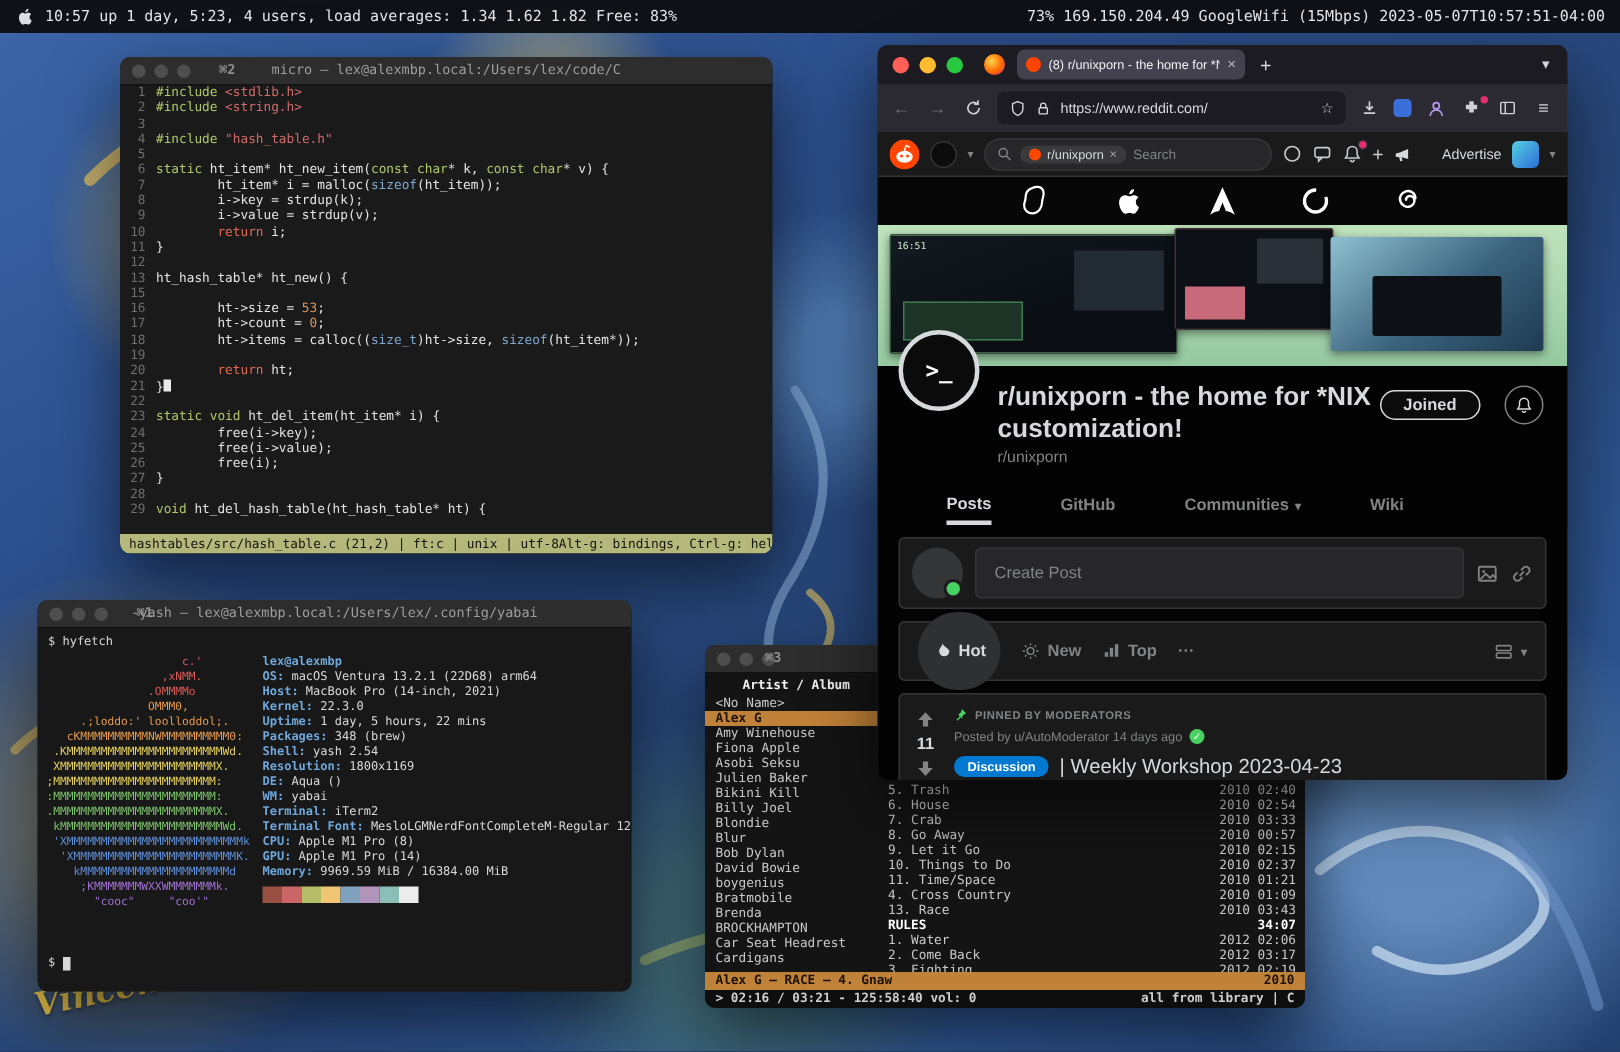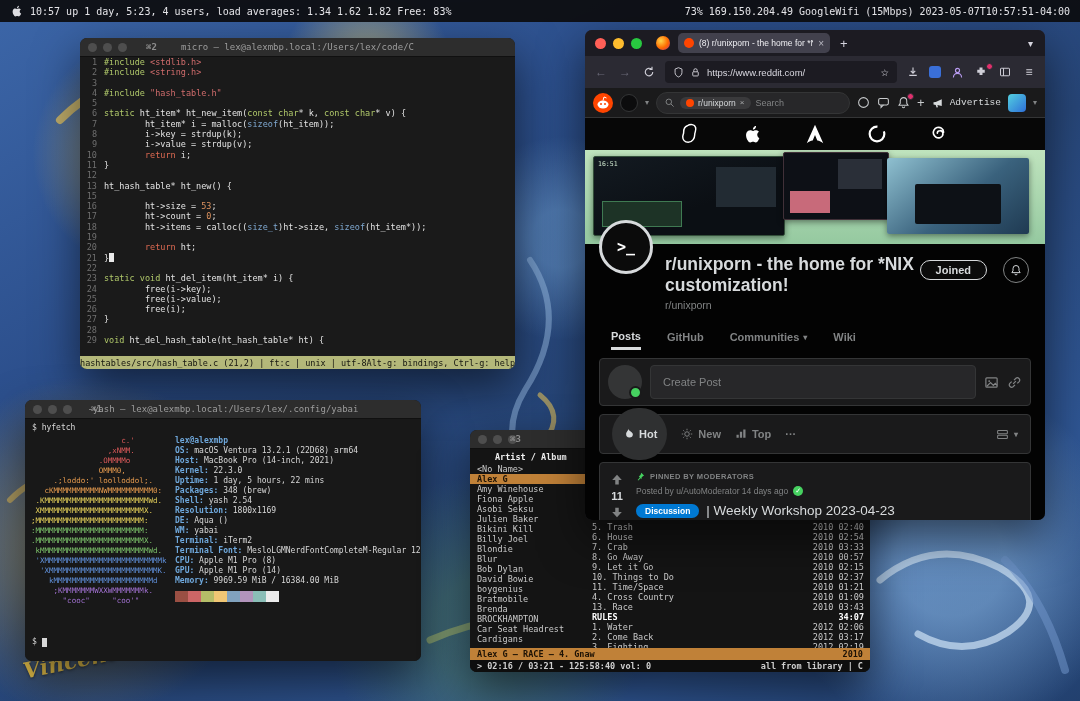--- a/index.html
+++ b/index.html
@@ -38,21 +38,21 @@
   
   #win-micro{left:80px;top:38px;width:435px;height:331px;z-index:1;}
   .codewrap{position:absolute;top:19px;left:0;right:0;bottom:13px;overflow:hidden;
     font-family:"DejaVu Sans Mono",monospace;font-size:8.5px;line-height:10.3px;color:#e3e3e3;}
   .crow{display:flex;white-space:pre;height:10.3px;}
   .lnum{flex:0 0 24px;text-align:right;padding-right:7px;color:#6f6f6f;}
   .tok-pp,.tok-kw{color:#b0c86a;} .tok-str{color:#d06c6c;} .tok-num{color:#de935f;}
   .tok-ret{color:#de6a52;} .tok-fn{color:#7fa8d0;}
   .mcursor{display:inline-block;width:4.5px;height:8.5px;background:#eaeaea;vertical-align:-1px;}
   .microstatus{position:absolute;bottom:0;left:0;right:0;height:13px;background:#b4b87a;color:#15150f;
-    display:flex;justify-content:center;align-items:center;padding:0 6px;
+    display:flex;justify-content:flex-start;align-items:center;padding:0 6px;
     font-family:"DejaVu Sans Mono",monospace;font-size:8.5px;white-space:nowrap;}
 
   
   #win-fetch{left:25px;top:400px;width:396px;height:261px;z-index:2;}
   .fetchbody{position:absolute;top:19px;left:0;right:0;bottom:0;background:#181818;
     font-family:"DejaVu Sans Mono",monospace;font-size:8px;line-height:10px;color:#d8d8d8;}
   .fcmd{position:absolute;left:7px;top:4px;}
   .art{position:absolute;left:6px;top:17px;font-size:7.5px;line-height:10px;white-space:pre;font-family:"DejaVu Sans Mono",monospace;}
   .finfo{position:absolute;left:150px;top:17px;line-height:10px;white-space:nowrap;}
   .fuser{color:#6fa8dc;font-weight:bold;}
@@ -111,21 +111,21 @@
   .rheader{height:30px;background:#1a1a1b;border-bottom:1px solid #343536;display:flex;align-items:center;gap:7px;padding:0 8px;}
   .commdrop{width:18px;height:18px;border-radius:50%;background:#0c0c0d;border:1px solid #343536;flex:none;}
   .rsearch{flex:1;height:22px;background:#272729;border:1px solid #343536;border-radius:12px;display:flex;
     align-items:center;gap:5px;padding:0 7px;min-width:0;color:#818384;}
   .rchip{display:flex;align-items:center;gap:4px;background:#3a3a3c;border-radius:10px;padding:1px 6px;
     font-size:8.5px;color:#d7dadc;white-space:nowrap;}
   .cdot{width:8px;height:8px;border-radius:50%;background:#ff4500;}
   .chipx{font-size:8px;color:#a8aaab;}
   .searchph{font-size:9px;}
   .hicon{color:#c8cbcd;display:flex;align-items:center;position:relative;flex:none;}
-  .adv{display:flex;align-items:center;gap:6px;color:#d7dadc;font-size:9.5px;white-space:nowrap;font-family:Liberation Mono, monospace;}
+  .adv{display:flex;align-items:flex-end;gap:20px;color:#d7dadc;font-size:9.5px;white-space:nowrap;}
   .ravatar{width:18px;height:18px;border-radius:4px;background:linear-gradient(135deg,#53d0e0,#2e6fd8);flex:none;}
   .caret{font-size:8px;color:#818384;}
 
   .oslogos{height:32px;background:#070707;display:flex;align-items:center;justify-content:center;gap:40px;}
   .oslogos .oslogo{height:22px;width:22px;color:#fff;}
   .banner{height:94px;background:linear-gradient(180deg,#bfe3bd,#95c9a0);position:relative;overflow:hidden;}
   .shot{position:absolute;background:#10131a;border-radius:2px;box-shadow:0 2px 6px rgba(0,0,0,.45);}
   .s1{left:8px;top:6px;width:192px;height:80px;background:linear-gradient(160deg,#131a21,#0b0f14 60%);border:1px solid #33503a;}
   .s1 .innergreen{position:absolute;left:8px;bottom:8px;width:80px;height:26px;background:#1d3326;border:1px solid #3f7a52;}
   .s1 .innergray{position:absolute;right:8px;top:10px;width:60px;height:40px;background:#222b33;}
@@ -141,21 +141,21 @@
     border:3px solid #d7dadc;display:flex;align-items:center;justify-content:center;color:#fff;
     font:bold 15px "DejaVu Sans Mono",monospace;}
   .commtitle{color:#d7dadc;font-size:17.5px;line-height:21px;font-weight:bold;max-width:315px;}
   .commsub{color:#818384;font-size:10.5px;margin-top:3px;}
   .joinedbtn{position:absolute;right:58px;top:16px;border:1px solid #d7dadc;color:#d7dadc;border-radius:999px;
     padding:3px 15px;font-size:11px;font-weight:bold;background:#0b0b0b;}
   .bellbtn{position:absolute;right:16px;top:13px;width:26px;height:26px;border:1px solid #818384;border-radius:50%;
     display:flex;align-items:center;justify-content:center;color:#d7dadc;}
   .rtabs{display:flex;gap:26px;padding:6px 0 0 26px;height:28px;background:#030303;color:#818384;
     font-size:11px;font-weight:bold;}
-  .rtab{padding-bottom:4px;display:flex;gap:4px;align-items:center;}
+  .rtab{padding-bottom:4px;display:flex;gap:4px;align-items:center;margin-left:20px;}
   .rtab.active{color:#d7dadc;border-bottom:3px solid #d7dadc;}
   .feed{padding:8px 14px 0;display:flex;flex-direction:column;gap:8px;}
   .card{background:#1a1a1b;border:1px solid #343536;border-radius:4px;}
   .createpost{height:48px;display:flex;align-items:center;gap:8px;padding:0 8px;}
   .cpavatar{width:34px;height:34px;border-radius:50%;background:#343536;position:relative;flex:none;}
   .cpavatar:after{content:"";position:absolute;right:0;bottom:0;width:9px;height:9px;border-radius:50%;
     background:#46d160;border:2px solid #1a1a1b;}
   .cpinput{flex:1;height:34px;background:#272729;border:1px solid #343536;border-radius:4px;color:#d7dadc;
     padding:0 12px;font-size:11px;outline:none;min-width:0;font-family:"Liberation Sans",sans-serif;}
   .cpinput::placeholder{color:#818384;}

